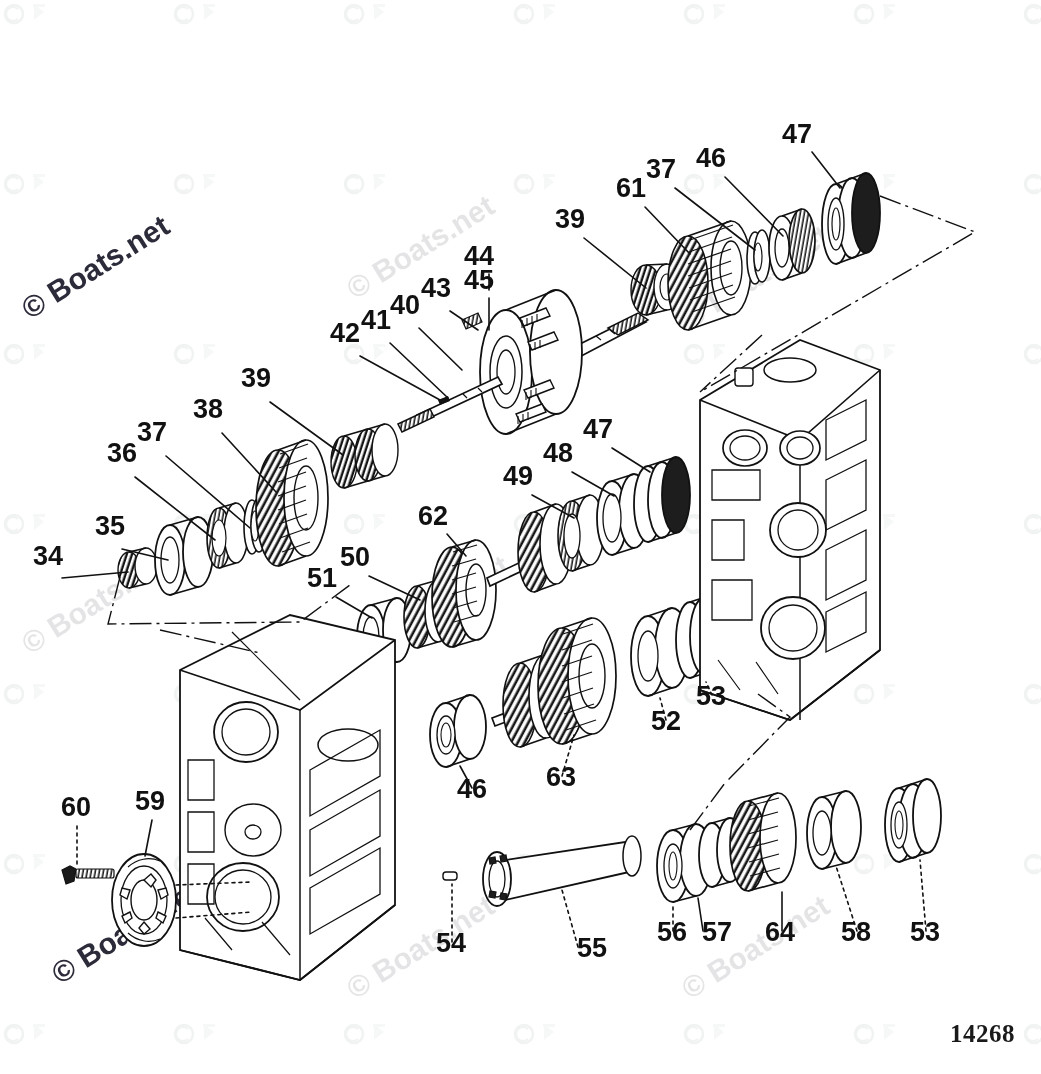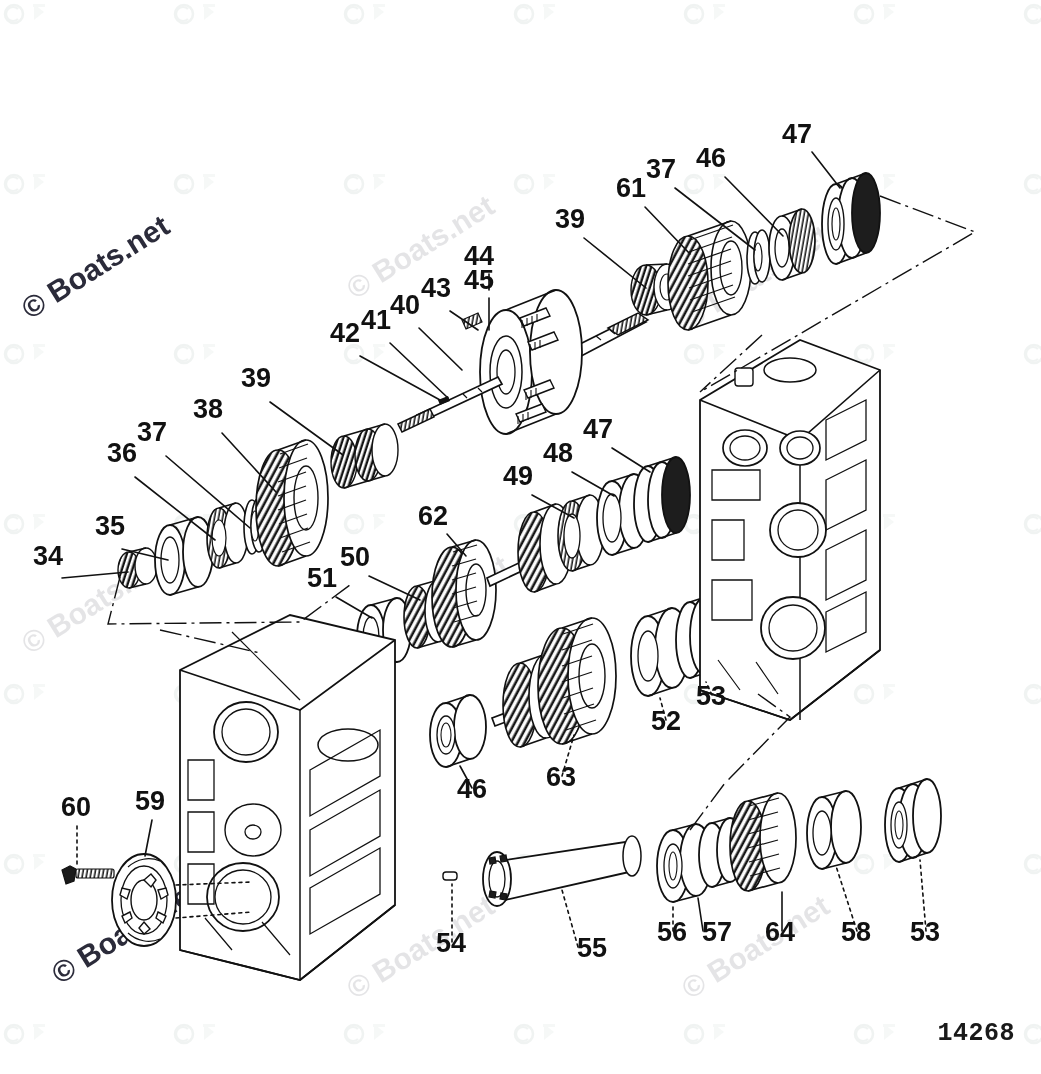--- a/index.html
+++ b/index.html
@@ -31,21 +31,21 @@
     text-anchor:middle;
     dominant-baseline:alphabetic;
   }
   .leader{stroke:#111;stroke-width:1.6;fill:none;stroke-linecap:round;}
   .leader-dash{stroke:#111;stroke-width:1.6;fill:none;stroke-dasharray:3 4;stroke-linecap:round;}
   .bracket{stroke:#111;stroke-width:1.4;fill:none;stroke-dasharray:22 5 3 5;}
   .ink-thin{stroke:#111;stroke-width:1.2;fill:none;}
   .ink-med{stroke:#111;stroke-width:1.7;fill:none;}
   #partnum{
     position:absolute;right:26px;bottom:26px;
-    font-family:Liberation Mono, monospace;
+    font-family:Liberation Serif, serif;
     font-size:25px;font-weight:700;color:#1a1a1a;
     letter-spacing:0.5px;z-index:6;
   }
 </style>
 </head>
 <body>
 
 <div id="diagram-root">
 
   <svg id="watermark-layer" class="layer" viewBox="0 0 1041 1074">

